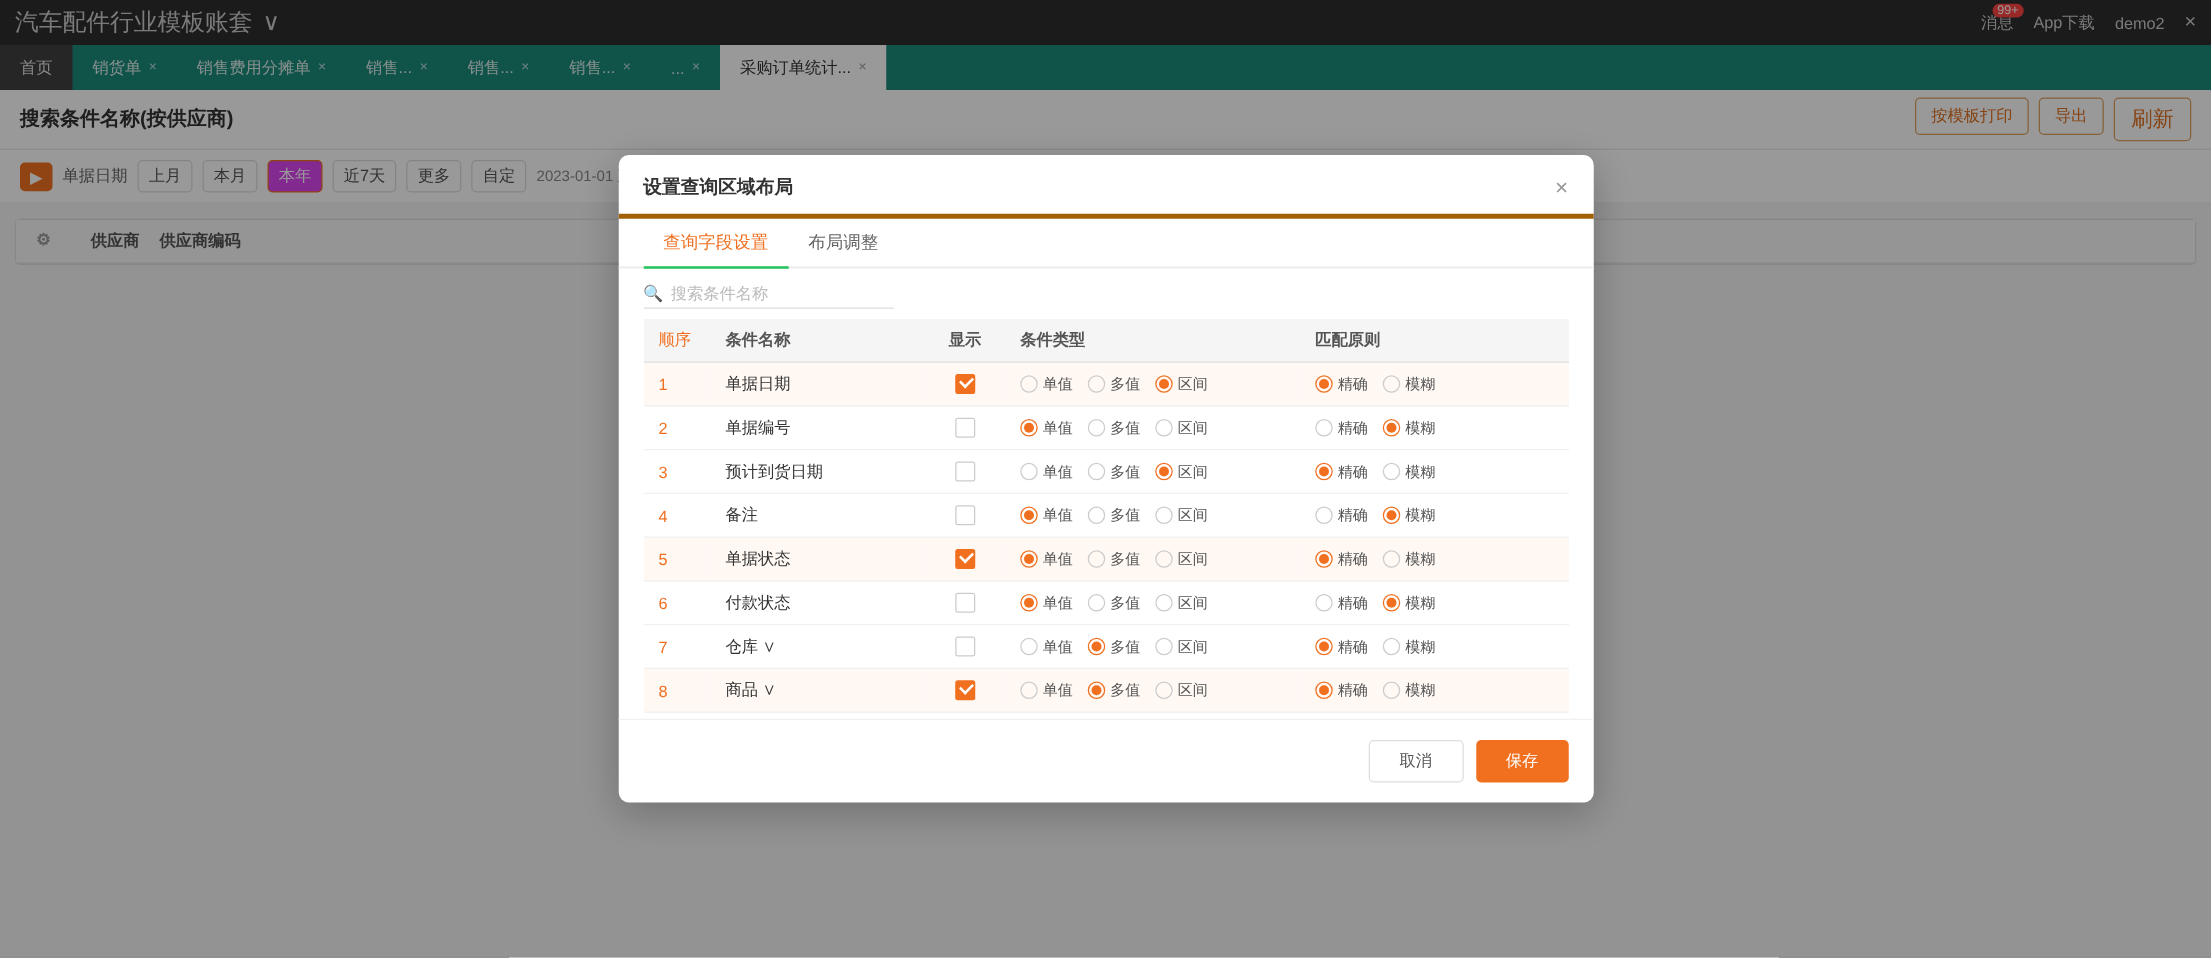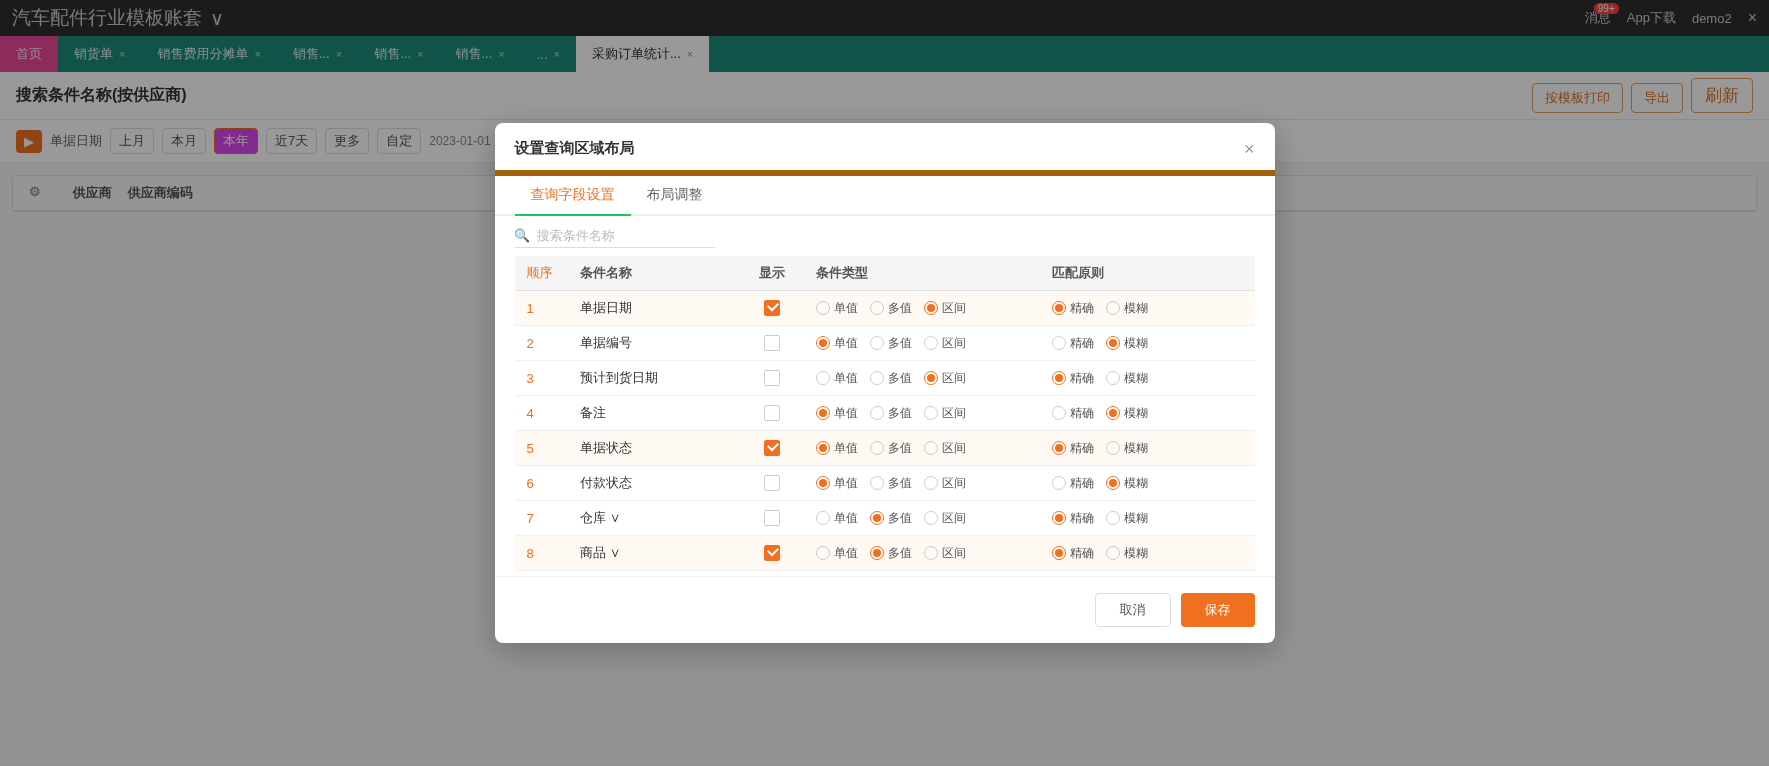--- a/index.html
+++ b/index.html
@@ -54,34 +54,34 @@
     .tab-item.active {
       background: #fff;
       color: #333;
     }
     .tab-item .tab-close {
       margin-left: 6px;
       font-size: 11px;
       color: rgba(255,255,255,0.7);
     }
     .tab-item.active .tab-close { color: #999; }
-    .tab-home { background: #ec4899; justify-content: center; }
+    .tab-home { background: #404040; justify-content: center; }
 
     
     .page-header {
       height: 48px;
       background: #fff;
       border-bottom: 1px solid #e8e8e8;
       display: flex;
       align-items: center;
       justify-content: space-between;
       padding: 0 16px;
     }
     .page-title { font-size: 16px; font-weight: 600; color: #333; }
-    .page-actions { display: flex; align-items: flex-end; gap: 8px; margin-left: 36px; }
+    .page-actions { display: flex; align-items: flex-start; gap: 8px; margin-left: 36px; }
     .btn-print { border: 1px solid #e0a060; color: #e07020; background: #fff; padding: 5px 12px; border-radius: 4px; cursor: pointer; font-size: 13px; }
     .btn-export { border: 1px solid #e0a060; color: #e07020; background: #fff; padding: 5px 12px; border-radius: 4px; cursor: pointer; font-size: 13px; }
     .btn-refresh { border: 1px solid #e0a060; color: #e07020; background: #fff; padding: 5px 13px; border-radius: 4px; cursor: pointer; font-size: 17px; }
 
     
     .filter-bar {
       background: #fff;
       padding: 8px 16px;
       border-bottom: 1px solid #eee;
       display: flex;
@@ -128,21 +128,21 @@
       max-height: 680px;
       box-shadow: 0 8px 32px rgba(0,0,0,0.25);
       display: flex;
       flex-direction: column;
     }
     .dialog-header {
       display: flex;
       align-items: flex-end;
       justify-content: space-between;
       padding: 16px 20px 12px;
-      border-bottom: 6px solid #a16207;
+      border-bottom: 4px solid #a16207;
     }
     .dialog-title { font-size: 15px; font-weight: 600; color: #333; }
     .dialog-close { color: #999; cursor: pointer; font-size: 18px; line-height: 1; }
 
     
     .dialog-tabs {
       display: flex;
       border-bottom: 2px solid #f0f0f0;
       padding: 0 20px;
     }

